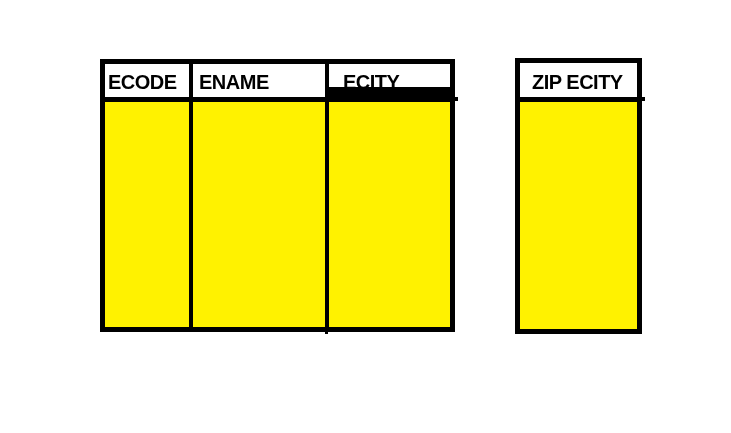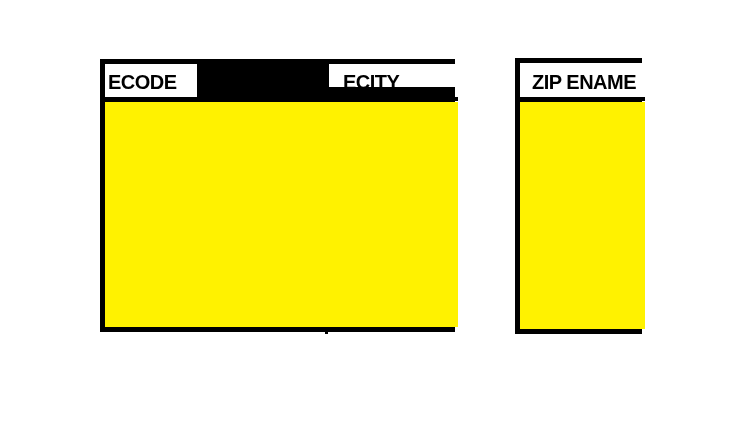--- a/index.html
+++ b/index.html
@@ -1,48 +1,51 @@
 <!DOCTYPE html>
 <html><head>
   <meta charset="utf-8">
   <style>
     html, body { margin: 0; padding: 0; }
     body {
       width: 731px; height: 433px; background: #ffffff; position: relative; overflow: hidden;
       font-family: "Liberation Sans", "DejaVu Sans", sans-serif;
     }
     .box { position: absolute; background: #000; }
-    .cell { position: absolute; padding-left: 8px; }
+    .cell { position: absolute; }
     .hdr { background: #ffffff; }
     .body-cell { background: #fff200; }
     .label {
       position: absolute; font-weight: bold; font-size: 20px; color: #000; letter-spacing: -0.5px;
       line-height: 1; white-space: nowrap;
     }
     .tick { position: absolute; background: #000; }
   </style>
 </head>
 <body>
 
 <div class="box" style="left:100px; top:59px; width:355px; height:273px;">
 
   <div class="cell hdr" style="left:5px; top:5px; width:84px; height:33px;">
     <span class="label" style="left:3px; top:8px;">ECODE</span>
   </div>
+  <div class="cell hdr" style="left:93px; top:5px; width:132px; height:33px;">
+    <span class="label" style="left:6px; top:8px;">ENAME</span>
+  </div>
   <div class="cell hdr" style="left:229px; top:5px; width:121px; height:23px;">
     <span class="label" style="left:14px; top:8px;">ECITY</span>
   </div>
 
   <div class="cell body-cell" style="left:5px; top:43px; width:84px; height:225px;"></div>
   <div class="cell body-cell" style="left:93px; top:43px; width:132px; height:225px;"></div>
   <div class="cell body-cell" style="left:229px; top:43px; width:121px; height:225px;"></div>
 </div>
 
 <div class="tick" style="left:455px; top:97px; width:3px; height:4px;"></div>
 <div class="tick" style="left:325px; top:331px; width:3px; height:3px;"></div>
 
 <div class="box" style="left:515px; top:58px; width:127px; height:276px;">
   <div class="cell hdr" style="left:5px; top:5px; width:117px; height:34px;">
-    <span class="label" style="left:12px; top:9px;">ZIP ENAME</span>
+    <span class="label" style="left:12px; top:9px;">ZIP ECITY</span>
   </div>
   <div class="cell body-cell" style="left:5px; top:44px; width:117px; height:227px;"></div>
 </div>
 <div class="tick" style="left:642px; top:97px; width:3px; height:4px;"></div>
 
 </body></html>

